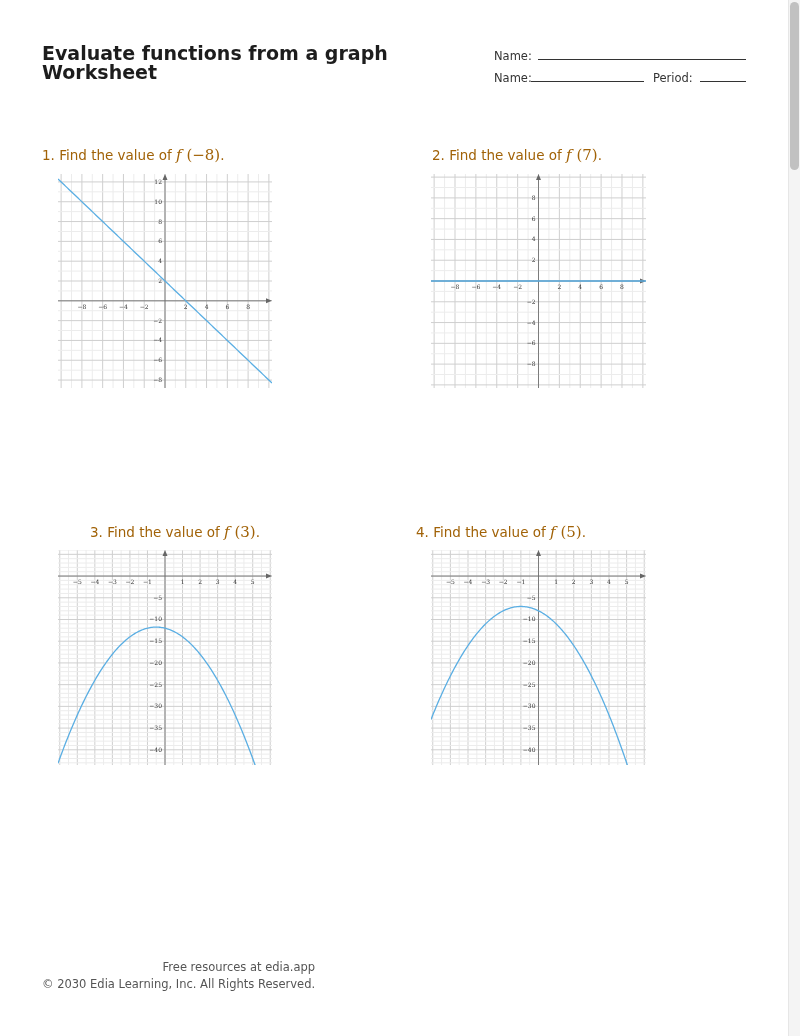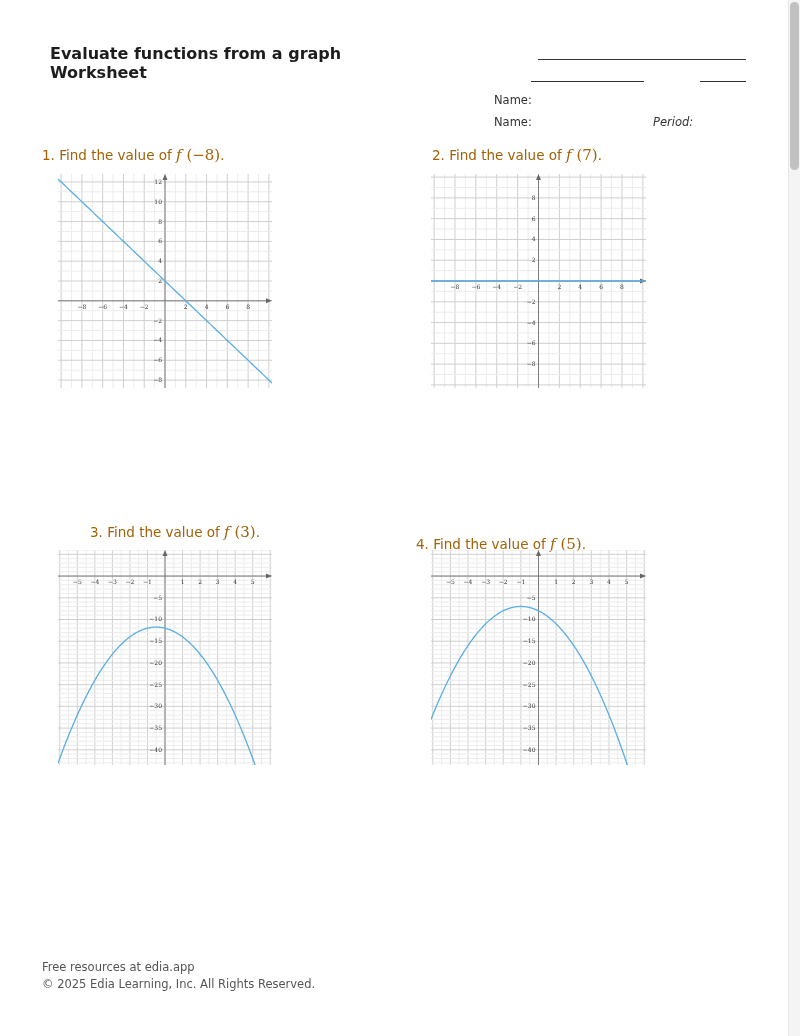--- a/index.html
+++ b/index.html
@@ -1,63 +1,63 @@
 <!DOCTYPE html>
 <html><head>
 <meta charset="utf-8">
 <style>
   html, body { margin: 0; padding: 0; background: #ffffff; }
   body { width: 800px; height: 1036px; position: relative; overflow: hidden;
          font-family: "DejaVu Sans", sans-serif; color: #222; }
-  .title { position: absolute; left: 42px; top: 44px; font-size: 16px; font-weight: bold;
-           line-height: 19px; color: #1d1d1d; margin-left: 8px; }
-  .hdr-field { position: absolute; font-size: 11.5px; color: #333; margin-top: 44px; }
+  .title { position: absolute; left: 42px; top: 44px; font-size: 19px; font-weight: bold;
+           line-height: 19px; color: #1d1d1d; }
+  .hdr-field { position: absolute; font-size: 11.5px; color: #333; }
   .hdr-line { position: absolute; height: 1px; background: #333; }
   .question { position: absolute; font-size: 13.5px; color: #a16207; }
   .question .fx { font-family: "DejaVu Serif", serif; font-size: 15px; }
   .question .fx i { font-style: italic; }
   .graph { position: absolute; }
-  .footer { position: absolute; left: 42px; top: 959px; font-size: 11.5px; color: #555; line-height: 17px; }
+  .footer { position: absolute; left: 42px; top: 959px; font-size: 11.5px; color: #555; line-height: 17px; text-align: right; }
   .scroll-track { position: absolute; right: 0; top: 0; width: 11px; height: 1036px; background: #f4f4f4;
                   border-left: 1px solid #e6e6e6; }
   .scroll-thumb { position: absolute; right: 1px; top: 2px; width: 9px; height: 168px; background: #c1c1c1;
                   border-radius: 5px; }
   svg text { font-family: "DejaVu Serif", serif; }
 </style>
 </head>
 <body>
 
 <div class="title">
   <div>Evaluate functions from a graph</div>
   <div>Worksheet</div>
 </div>
 
 <span class="hdr-field" style="left:494px; top:49px;">Name:</span>
 <div class="hdr-line" style="left:538px; top:59px; width:208px;"></div>
 <span class="hdr-field" style="left:494px; top:71px;">Name:</span>
 <div class="hdr-line" style="left:531px; top:81px; width:113px;"></div>
-<span class="hdr-field" style="left:653px; top:71px;font-style:italic;">Period:</span>
+<span class="hdr-field" style="left:653px; top:71px;">Period:</span>
 <div class="hdr-line" style="left:700px; top:81px; width:46px;"></div>
 
 <div class="question" style="left:42px; top:146px;">
   <span>1.</span>
   <span>Find the value of</span>
   <span class="fx"><i>f</i> <span>(−8)</span></span><span>.</span>
 </div>
 <div class="question" style="left:432px; top:146px;">
   <span>2.</span>
   <span>Find the value of</span>
   <span class="fx"><i>f</i> <span>(7)</span></span><span>.</span>
 </div>
 <div class="question" style="left:42px; top:523px;margin-left:48px;">
   <span>3.</span>
   <span>Find the value of</span>
   <span class="fx"><i>f</i> <span>(3)</span></span><span>.</span>
 </div>
-<div class="question" style="left:416px; top:535px;text-align:right;">
+<div class="question" style="left:416px; top:523px;text-align:right;">
   <span>4.</span>
   <span>Find the value of</span>
   <span class="fx"><i>f</i> <span>(5)</span></span><span>.</span>
 </div>
 
 <svg class="graph" id="g0" style="left:58px; top:174px;" width="214" height="214">
     <line x1="3.116504854368939" x2="3.116504854368939" y1="0" y2="214" stroke="#cfcfcf" stroke-width="1"></line>
     <line x1="13.504854368932044" x2="13.504854368932044" y1="0" y2="214" stroke="#ececec" stroke-width="1"></line>
     <line x1="23.893203883495154" x2="23.893203883495154" y1="0" y2="214" stroke="#cfcfcf" stroke-width="1"></line>
     <line x1="34.28155339805826" x2="34.28155339805826" y1="0" y2="214" stroke="#ececec" stroke-width="1"></line>
@@ -384,18 +384,18 @@
     <text x="104.5" y="114.92929292929293" font-size="6" text-anchor="end" fill="#333">−20</text>
     <text x="104.5" y="136.64646464646464" font-size="6" text-anchor="end" fill="#333">−25</text>
     <text x="104.5" y="158.36363636363637" font-size="6" text-anchor="end" fill="#333">−30</text>
     <text x="104.5" y="180.08080808080808" font-size="6" text-anchor="end" fill="#333">−35</text>
     <text x="104.5" y="201.7979797979798" font-size="6" text-anchor="end" fill="#333">−40</text>
     <path d="M0.00 169.44L1.07 166.75L2.15 164.10L3.22 161.48L4.30 158.89L5.37 156.33L6.45 153.80L7.52 151.31L8.60 148.85L9.67 146.42L10.75 144.03L11.83 141.67L12.90 139.33L13.98 137.04L15.05 134.77L16.13 132.54L17.20 130.34L18.27 128.17L19.35 126.03L20.42 123.92L21.50 121.85L22.57 119.81L23.65 117.81L24.72 115.83L25.80 113.89L26.88 111.98L27.95 110.10L29.03 108.25L30.10 106.44L31.18 104.66L32.25 102.91L33.33 101.19L34.40 99.51L35.48 97.86L36.55 96.24L37.63 94.65L38.70 93.09L39.77 91.57L40.85 90.08L41.92 88.62L43.00 87.20L44.08 85.80L45.15 84.44L46.23 83.11L47.30 81.82L48.38 80.55L49.45 79.32L50.53 78.12L51.60 76.96L52.67 75.82L53.75 74.72L54.83 73.65L55.90 72.61L56.98 71.60L58.05 70.63L59.13 69.69L60.20 68.78L61.28 67.91L62.35 67.06L63.42 66.25L64.50 65.47L65.58 64.72L66.65 64.01L67.72 63.33L68.80 62.68L69.88 62.06L70.95 61.47L72.03 60.92L73.10 60.40L74.17 59.91L75.25 59.46L76.33 59.03L77.40 58.64L78.47 58.28L79.55 57.96L80.63 57.66L81.70 57.40L82.78 57.17L83.85 56.97L84.92 56.81L86.00 56.67L87.08 56.57L88.15 56.51L89.22 56.47L90.30 56.47L91.38 56.50L92.45 56.56L93.53 56.65L94.60 56.78L95.67 56.93L96.75 57.13L97.83 57.35L98.90 57.60L99.97 57.89L101.05 58.21L102.13 58.56L103.20 58.95L104.27 59.36L105.35 59.81L106.42 60.29L107.50 60.81L108.57 61.35L109.65 61.93L110.73 62.54L111.80 63.19L112.88 63.86L113.95 64.57L115.02 65.31L116.10 66.08L117.18 66.89L118.25 67.72L119.32 68.59L120.40 69.49L121.48 70.43L122.55 71.39L123.62 72.39L124.70 73.42L125.77 74.49L126.85 75.58L127.92 76.71L129.00 77.87L130.07 79.06L131.15 80.29L132.22 81.55L133.30 82.83L134.38 84.16L135.45 85.51L136.53 86.90L137.60 88.32L138.68 89.77L139.75 91.25L140.82 92.77L141.90 94.31L142.97 95.90L144.05 97.51L145.13 99.15L146.20 100.83L147.27 102.54L148.35 104.28L149.42 106.06L150.50 107.86L151.57 109.70L152.65 111.57L153.72 113.48L154.80 115.41L155.88 117.38L156.95 119.38L158.03 121.42L159.10 123.48L160.18 125.58L161.25 127.71L162.32 129.87L163.40 132.06L164.47 134.29L165.55 136.55L166.63 138.84L167.70 141.17L168.78 143.52L169.85 145.91L170.93 148.33L172.00 150.78L173.08 153.27L174.15 155.79L175.23 158.34L176.30 160.92L177.38 163.54L178.45 166.18L179.53 168.86L180.60 171.57L181.67 174.32L182.75 177.09L183.82 179.90L184.90 182.74L185.97 185.62L187.05 188.52L188.13 191.46L189.20 194.43L190.28 197.43L191.35 200.47L192.42 203.54L193.50 206.64L194.57 209.77L195.65 212.93L196.72 216.13L197.80 219.36L198.88 222.62" fill="none" stroke="#5aaee3" stroke-width="1.3"></path>
   </svg>
 
 <div class="footer">
   <div>Free resources at edia.app</div>
-  <div>© 2025 Edia Learning, Inc. All Rights Reserved.</div>
+  <div>© 2030 Edia Learning, Inc. All Rights Reserved.</div>
 </div>
 
 <div class="scroll-track">
   <div class="scroll-thumb"></div>
 </div>
 
 </body></html>

